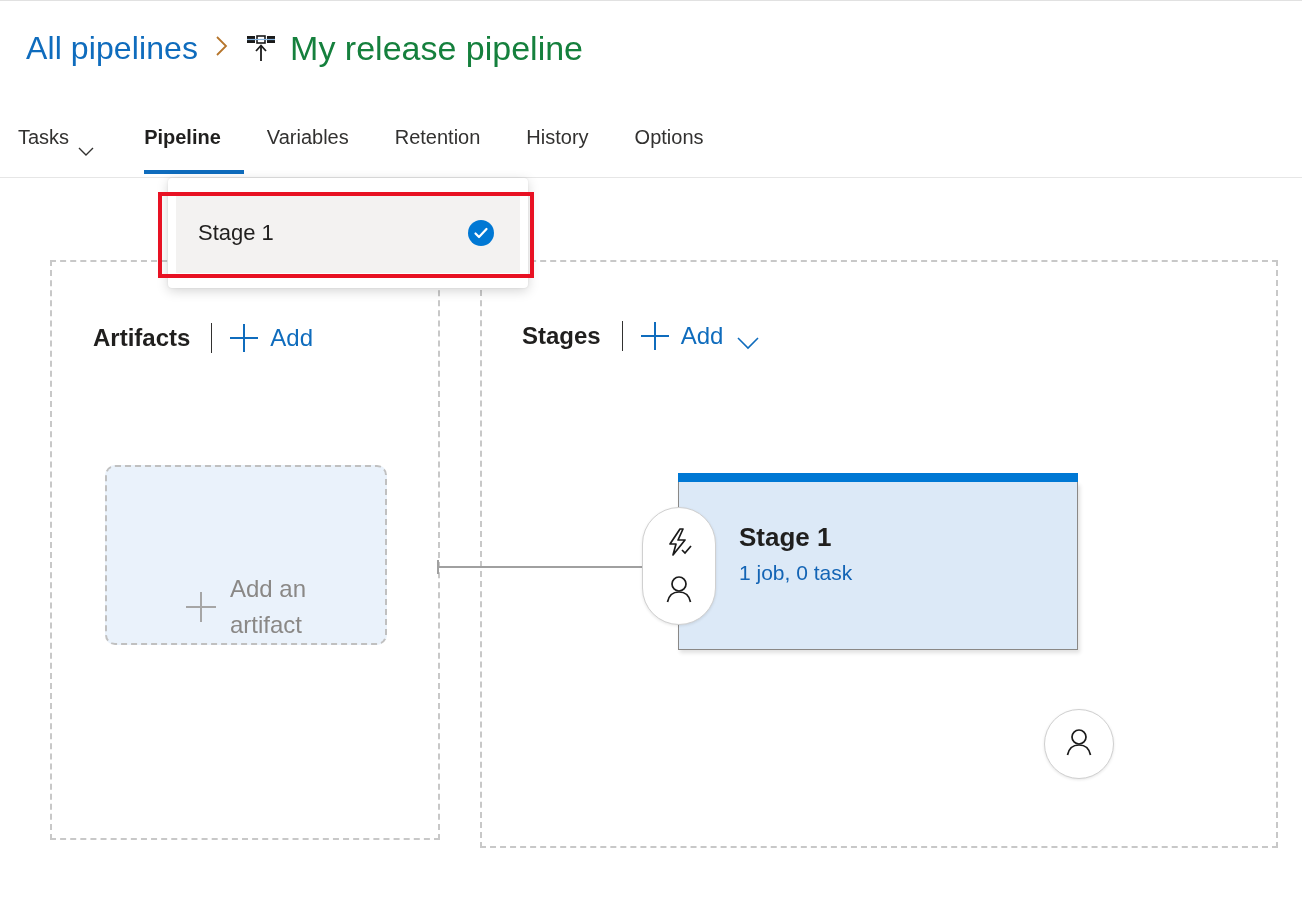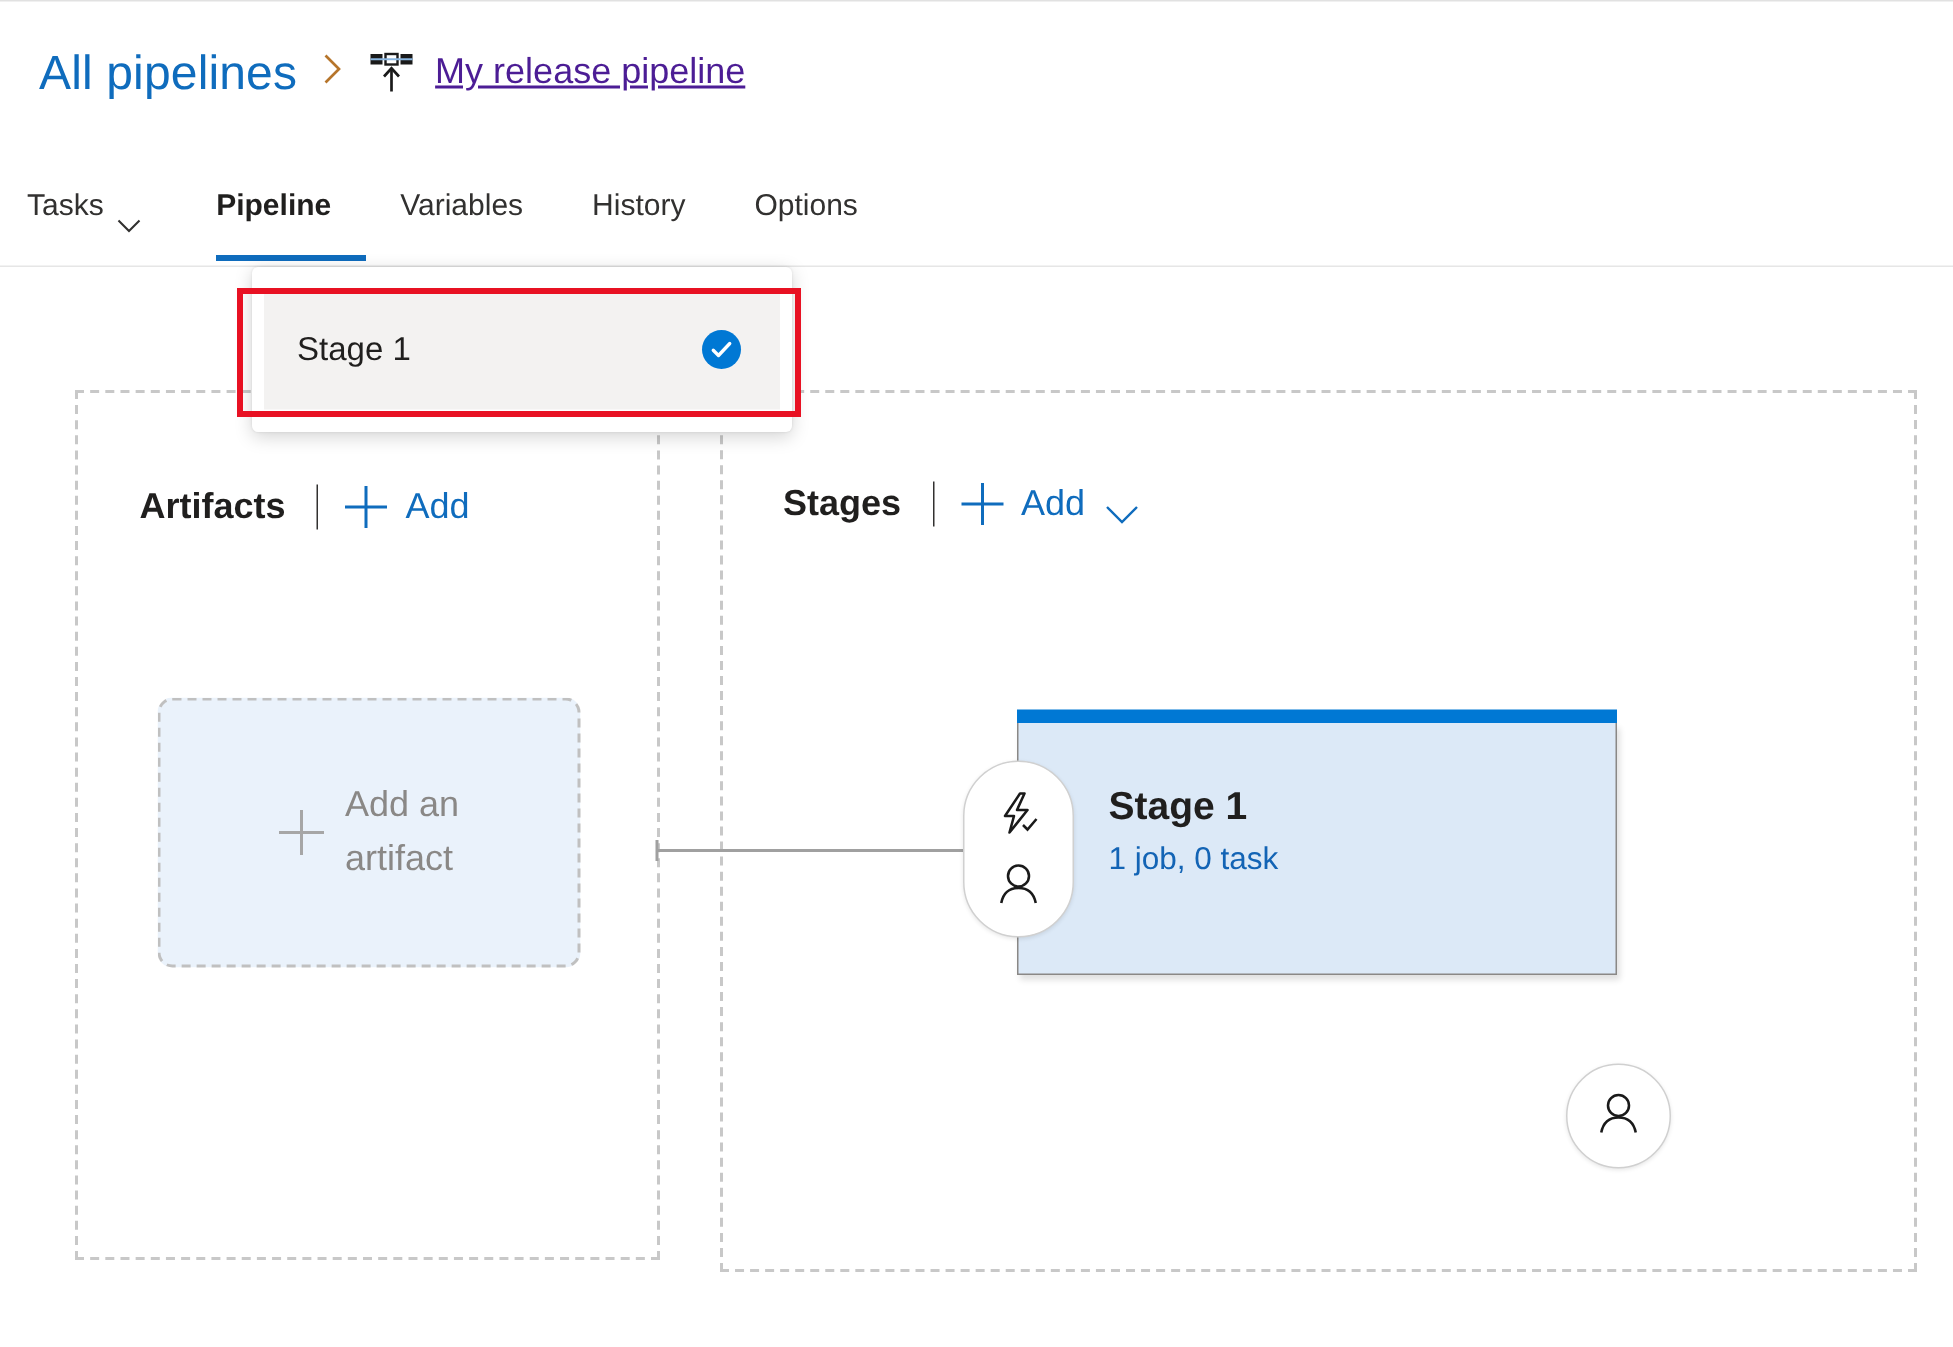--- a/index.html
+++ b/index.html
@@ -50,24 +50,23 @@
     font-weight: 300;
   }
   .pipeline-icon {
     width: 34px;
     height: 34px;
     position: relative;
     margin-right: 12px;
     flex: 0 0 auto;
   }
   .pipeline-title {
-    font-size: 24px;
-    color: #4c1d95;
+    font-size: 34px;
+    color: #15803d;
     white-space: nowrap;
-    text-decoration: underline;
   }
 
   
   .tabbar {
     position: absolute;
     top: 118px;
     left: 0;
     width: 1302px;
     height: 60px;
   }
@@ -235,21 +234,21 @@
     position: absolute;
     left: 105px;
     top: 287px;
     width: 282px;
     height: 180px;
     background: #eaf2fb;
     border: 2px dashed #c0c0c0;
     border-radius: 10px;
     box-sizing: border-box;
     display: flex;
-    align-items: center;
+    align-items: flex-end;
     justify-content: center;
     cursor: pointer;
     z-index: 10;
   }
   .artifact-tile .tile-inner {
     display: flex;
     align-items: center;
   }
   .tile-plus {
     width: 30px;
@@ -429,20 +428,23 @@
       </span>
     </div>
     <div class="tab active">
       <span>Pipeline</span>
       <span class="underline"></span>
     </div>
     <div class="tab">
       <span>Variables</span>
     </div>
     <div class="tab">
+      <span>Retention</span>
+    </div>
+    <div class="tab">
       <span>History</span>
     </div>
     <div class="tab">
       <span>Options</span>
     </div>
   </div>
 </div>
 
 <div class="canvas">
 

